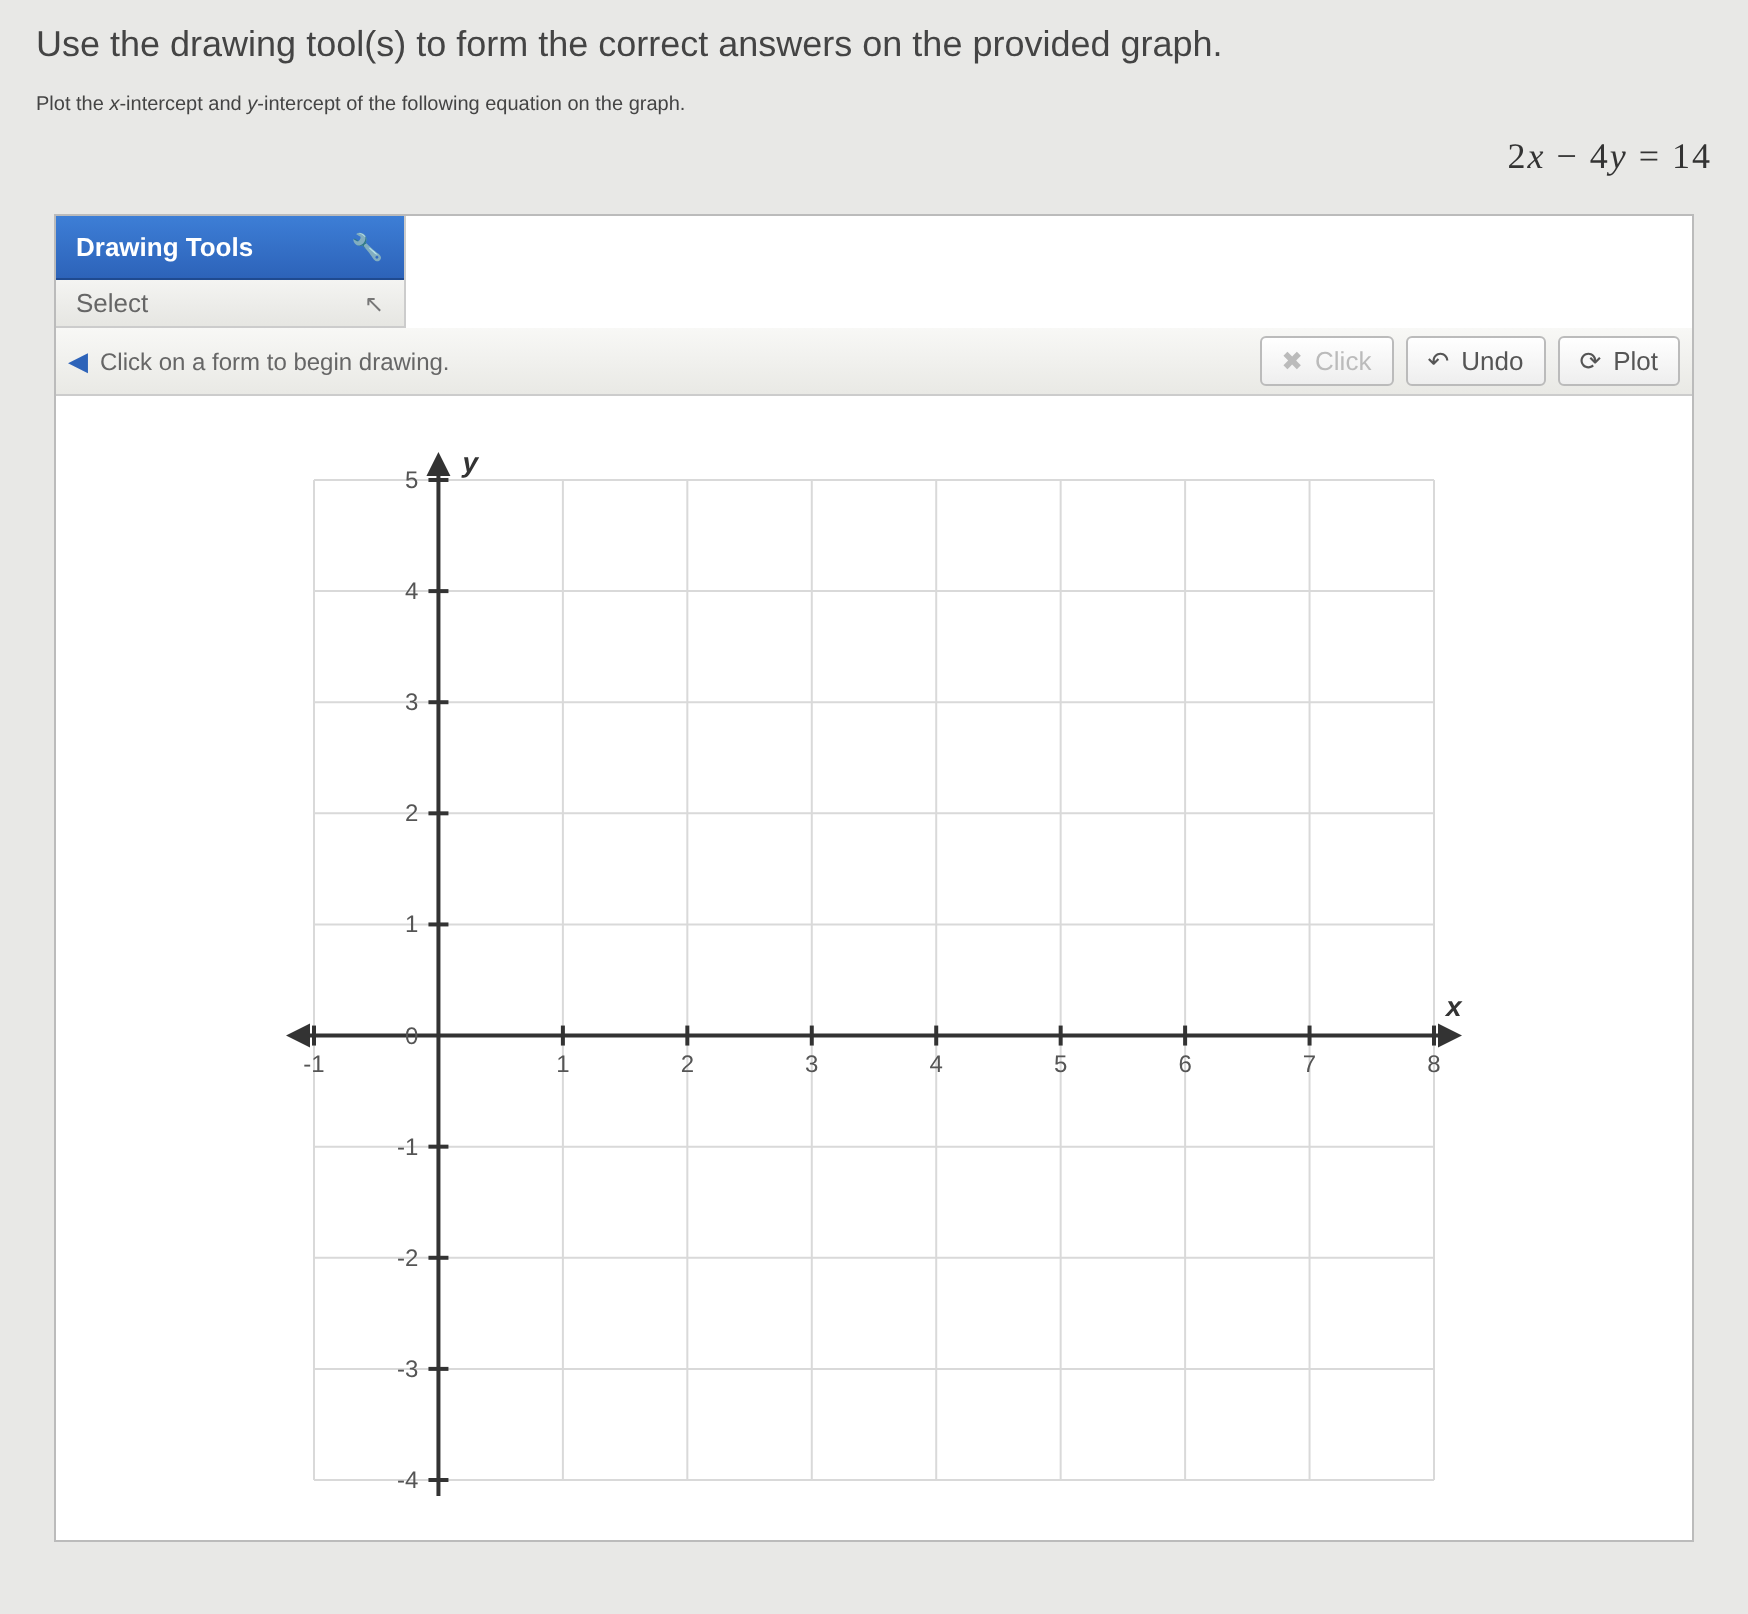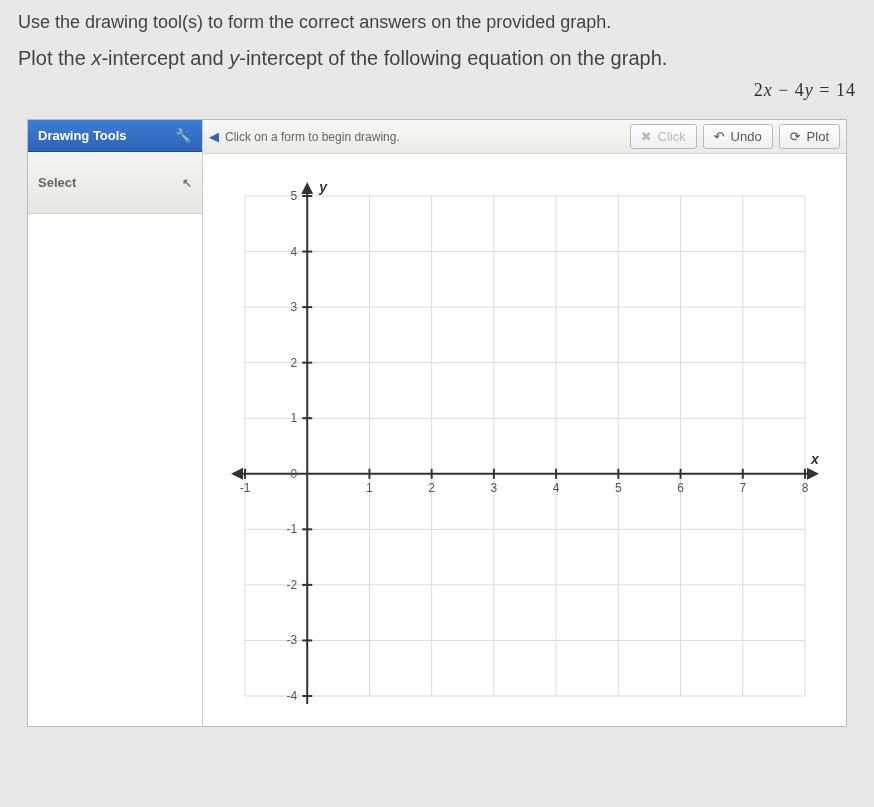--- a/index.html
+++ b/index.html
@@ -4,55 +4,55 @@
 <style>
   * { box-sizing: border-box; margin: 0; padding: 0; }
   body {
     font-family: Arial, Helvetica, sans-serif;
     background: #e8e8e6;
     padding: 12px 18px;
     color: #333;
     width: 874px;
   }
   .instructions { font-size: 18px; color: #444; margin-bottom: 14px; }
-  .subinstr { font-size: 20px; color: #444; margin-bottom: 10px; }
+  .subinstr { font-size: 10px; color: #444; margin-bottom: 10px; }
   .subinstr i { font-style: italic; }
   .equation { text-align: right; font-size: 18px; font-family: 'Times New Roman', serif; margin-bottom: 18px; letter-spacing: 1px; }
   .equation .var { font-style: italic; }
   .panel {
     display: flex;
     border: 1px solid #bbb;
     background: #fff;
     width: 820px;
     margin: 0 auto;
+    flex-direction: column;
   }
   .sidebar { width: 175px; border-right: 1px solid #ccc; }
   .side-head {
     background: linear-gradient(#3d7ed6, #2d63b9);
     color: #fff;
     font-size: 13px;
     font-weight: bold;
     padding: 8px 10px;
     display: flex;
     align-items: center;
     justify-content: space-between;
     border-bottom: 1px solid #1f4a90;
   }
   .side-head .wrench { font-size: 13px; }
   .side-item {
     background: linear-gradient(#f4f4f2,#e6e6e2);
     color: #666;
     font-size: 13px;
-    padding: 23px 10px;
+    padding: 4px 10px;
     border-bottom: 1px solid #ccc;
     display: flex;
     align-items: center;
     justify-content: space-between;
     cursor: pointer;
-    font-weight: bold;
   }
   .side-icon { font-size: 12px; color: #777; }
   .main { flex: 1; display: flex; flex-direction: column; }
   .toolbar {
     display: flex;
     align-items: center;
     background: linear-gradient(#f8f8f6,#e9e9e5);
     border-bottom: 1px solid #ccc;
     padding: 4px 6px;
     gap: 6px;

